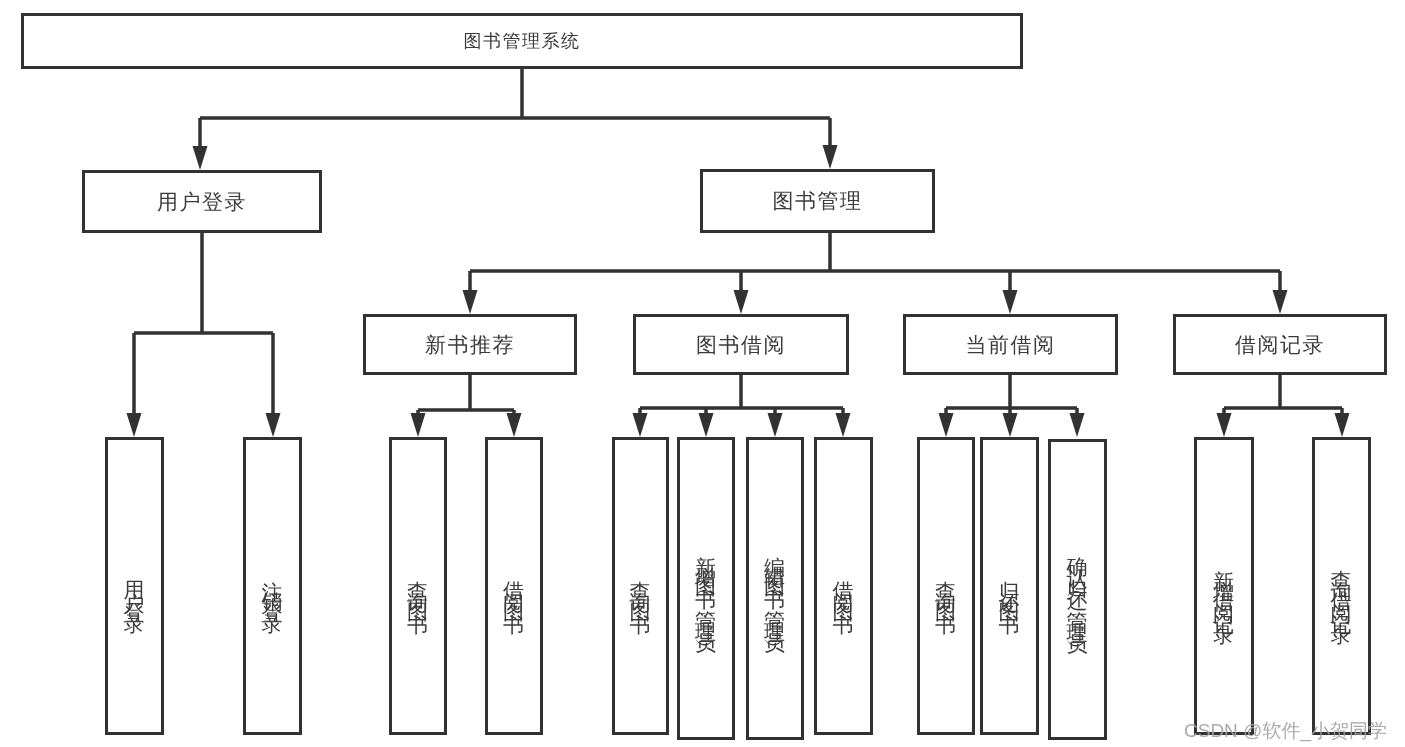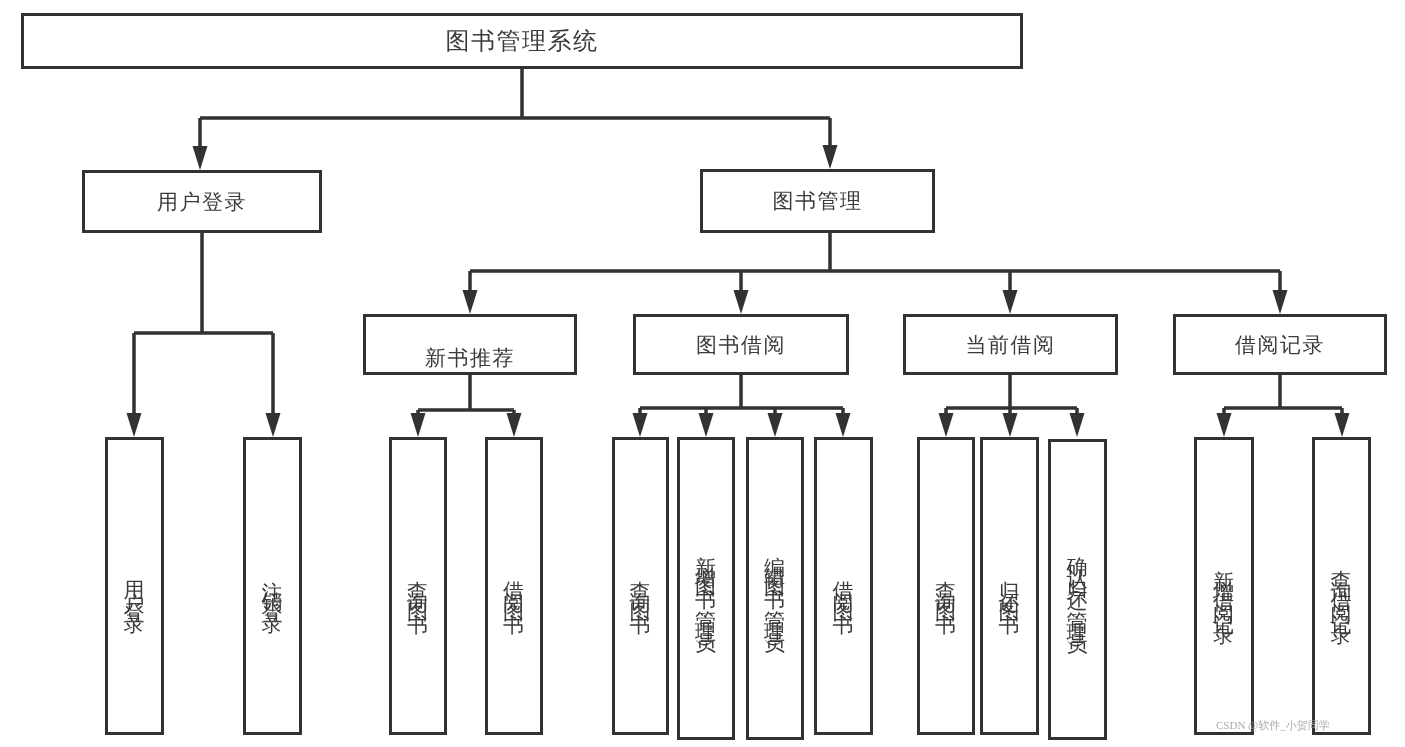--- a/index.html
+++ b/index.html
@@ -9,50 +9,50 @@
     font-family:"Liberation Sans", sans-serif;
   }
   .canvas { position:absolute; inset:0; }
   .connectors { position:absolute; left:0; top:0; pointer-events:none; }
   .box {
     position:absolute; background:#ffffff; border:3px solid #323232;
     display:flex; align-items:center; justify-content:center;
     color:#3b3b3b;
   }
   .hbox { font-size:21px; letter-spacing:1.5px; }
-  .root-box { font-size:24px; }
+  .root-box { font-size:18px; }
   .vbox {
     writing-mode:vertical-rl; text-orientation:mixed;
     font-size:21px; letter-spacing:11px; line-height:1;
   }
   .vbox span { display:block; }
   
   .n-root   { left:21px;   top:13px;  width:1002px; height:56px; }
   .n-ulogin { left:82px;   top:170px; width:240px;  height:63px; }
   .n-bmgmt  { left:700px;  top:169px; width:235px;  height:64px; }
-  .n-s0 { left:363px;  top:314px; width:214px; height:61px;align-items:flex-end; }
+  .n-s0 { left:363px;  top:314px; width:214px; height:61px; }
   .n-s1 { left:633px;  top:314px; width:216px; height:61px; }
   .n-s2 { left:903px;  top:314px; width:215px; height:61px; }
   .n-s3 { left:1173px; top:314px; width:214px; height:61px;align-items:center; }
   .l1  { left:105px;  top:437px; width:59px; height:298px; }
   .l2  { left:243px;  top:437px; width:59px; height:298px; }
   .l3  { left:389px;  top:437px; width:58px; height:298px; }
   .l4  { left:485px;  top:437px; width:58px; height:298px; }
   .l5  { left:612px;  top:437px; width:57px; height:298px; }
   .l6  { left:677px;  top:437px; width:58px; height:303px; }
   .l7  { left:746px;  top:437px; width:58px; height:303px; }
   .l8  { left:814px;  top:437px; width:59px; height:298px; }
   .l9  { left:917px;  top:437px; width:58px; height:298px; }
   .l10 { left:980px;  top:437px; width:59px; height:298px; }
   .l11 { left:1048px; top:439px; width:59px; height:301px; }
   .l12 { left:1194px; top:437px; width:60px; height:298px; }
   .l13 { left:1312px; top:437px; width:59px; height:298px; }
   .watermark {
-    position:absolute; left:1216px; top:718px; z-index:5;
-    font-size:11px; color:#a3a3a3; white-space:nowrap; opacity:0.92;font-family:Liberation Serif, serif;
+    position:absolute; left:1184px; top:718px; z-index:5;
+    font-size:19px; color:#a3a3a3; white-space:nowrap; opacity:0.92;
   }
 </style>
 </head>
 <body>
 
 <div class="canvas">
 
   <svg class="connectors" width="1405" height="747" viewBox="0 0 1405 747">
     <g stroke="#323232" stroke-width="3.5" fill="none">
 

